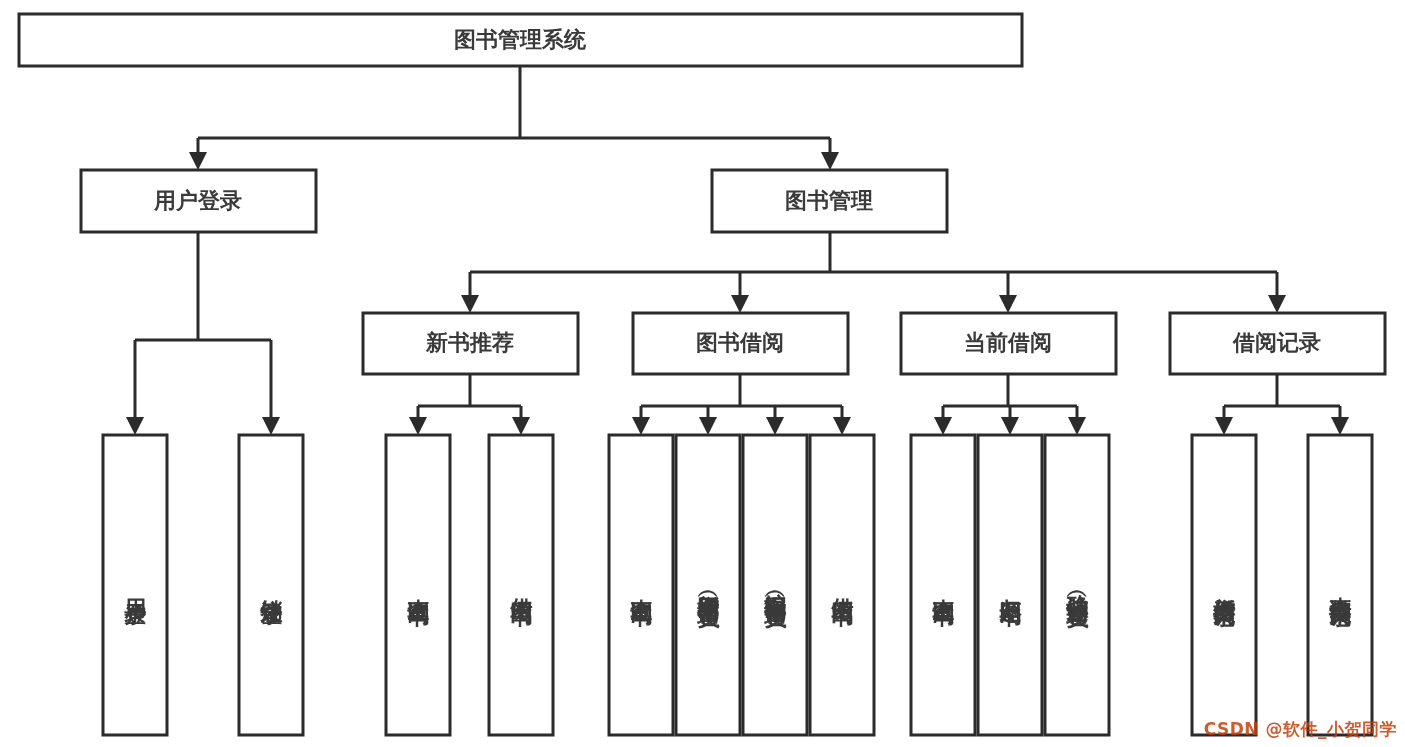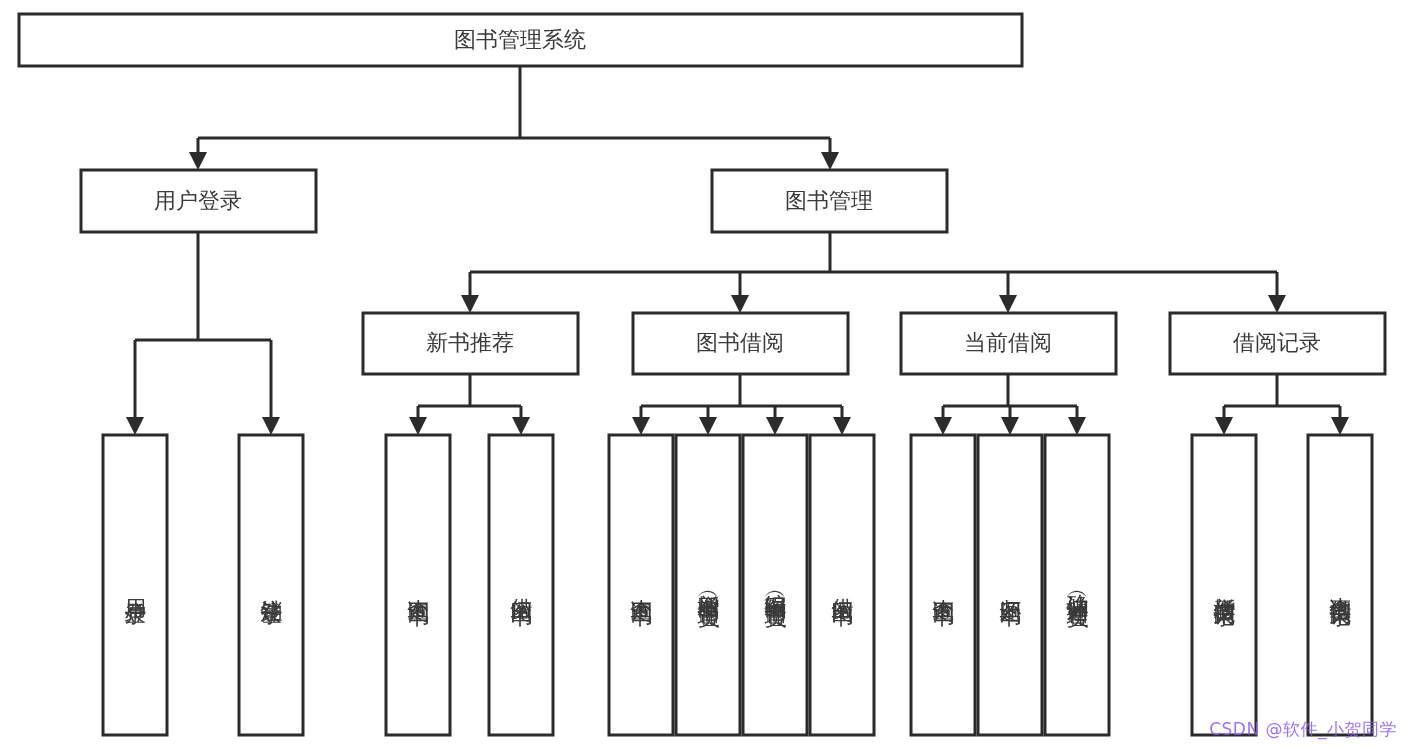--- a/index.html
+++ b/index.html
@@ -11,20 +11,21 @@
     width: 1405px;
     height: 747px;
     font-family: "DejaVu Sans", "Liberation Sans", sans-serif;
     overflow: hidden;
     position: relative;
   }
   #diagram-root {
     position: relative;
     width: 1405px;
     height: 747px;
+    font-weight: bold;
   }
   svg#flow {
     position: absolute;
     left: 0;
     top: 0;
     width: 1405px;
     height: 747px;
     display: block;
   }
   .node-box {
@@ -66,21 +67,21 @@
     color: #3a3a3a;
     white-space: nowrap;
     text-align: center;
   }
   .watermark {
     position: absolute;
     right: 8px;
     bottom: 6px;
     font-family: "DejaVu Sans", "Liberation Sans", sans-serif;
     font-size: 17px;
-    color: #8b5cf6;
+    color: #c2410c;
     opacity: 0.85;
     white-space: nowrap;
     letter-spacing: 0.5px;
   }
 </style>
 </head>
 <body>
 
 <div id="diagram-root">
 

